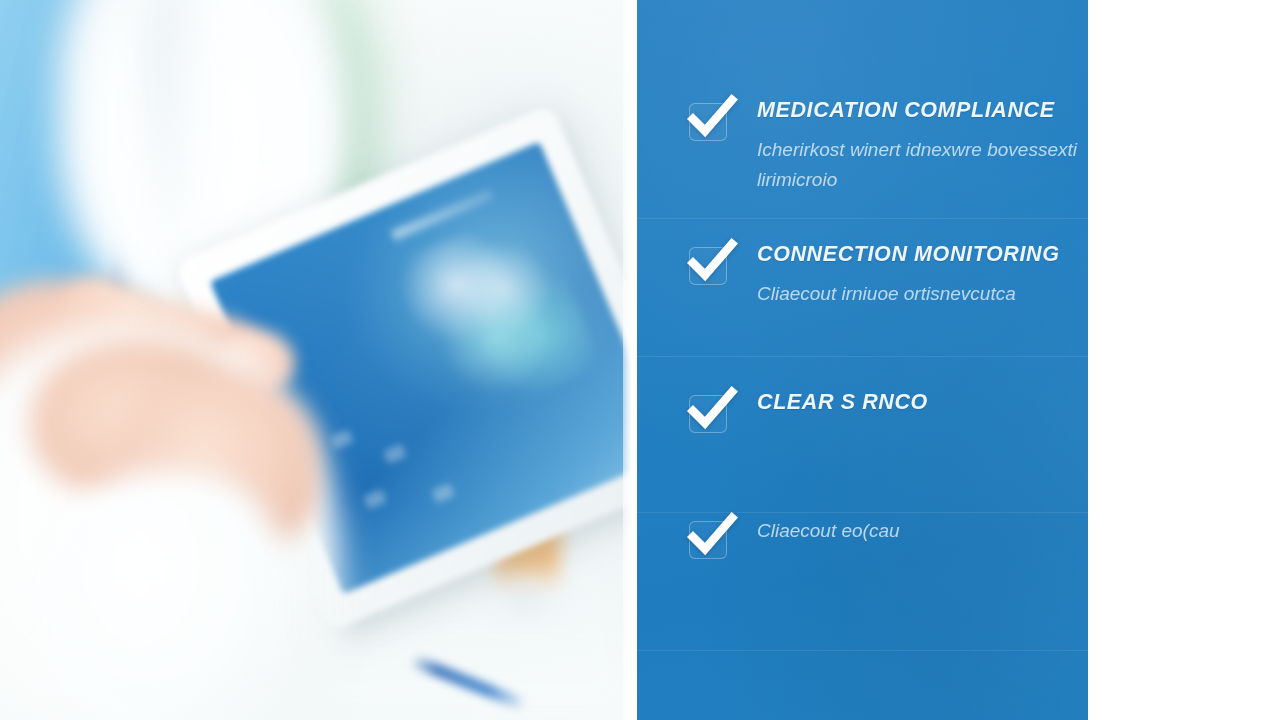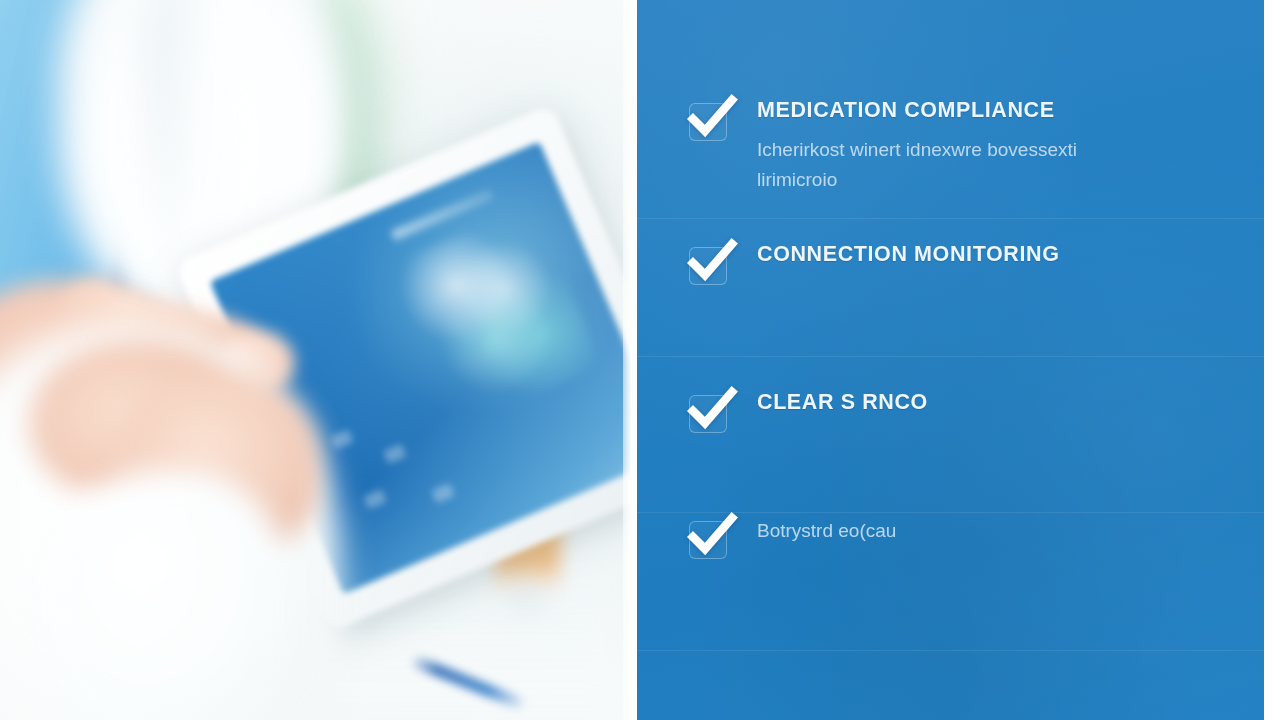--- a/index.html
+++ b/index.html
@@ -8,24 +8,25 @@
   html, body {
     width: 1280px;
     height: 720px;
     overflow: hidden;
     background: #ffffff;
     font-family: "Liberation Sans", sans-serif;
   }
 
   #slide {
     position: relative;
-    width: 1264px;
+    width: 1088px;
     height: 720px;
     display: flex;
     overflow: hidden;
+    font-style: italic;
   }
 
   
   #photo-panel {
     position: relative;
     width: 637px;
     height: 720px;
     overflow: hidden;
     background: #f2f6f7;
     flex: 0 0 637px;
@@ -472,20 +473,21 @@
 
       <div class="feature-row r2">
         <div class="check-box">
           <span class="frame"></span>
           <svg viewBox="0 0 50 50" aria-hidden="true">
             <path d="M7 25 L19 37 L46 6"></path>
           </svg>
         </div>
         <div class="feature-text">
           <div class="feature-title">CONNECTION MONITORING</div>
+          <div class="feature-desc">Cliaecout irniuoe ortisnevcutca</div>
         </div>
       </div>
 
       <div class="feature-row r3">
         <div class="check-box">
           <span class="frame"></span>
           <svg viewBox="0 0 50 50" aria-hidden="true">
             <path d="M7 25 L19 37 L46 6"></path>
           </svg>
         </div>
@@ -495,21 +497,21 @@
       </div>
 
       <div class="feature-row r4">
         <div class="check-box">
           <span class="frame"></span>
           <svg viewBox="0 0 50 50" aria-hidden="true">
             <path d="M7 25 L19 37 L46 6"></path>
           </svg>
         </div>
         <div class="feature-text">
-          <div class="feature-desc">Botrystrd eo(cau</div>
+          <div class="feature-desc">Cliaecout eo(cau</div>
         </div>
       </div>
 
     </div>
 
     <div class="edge-stub" id="stub-1">
         <i></i>
       </div>
     <div class="edge-stub" id="stub-2">
         <i></i>

